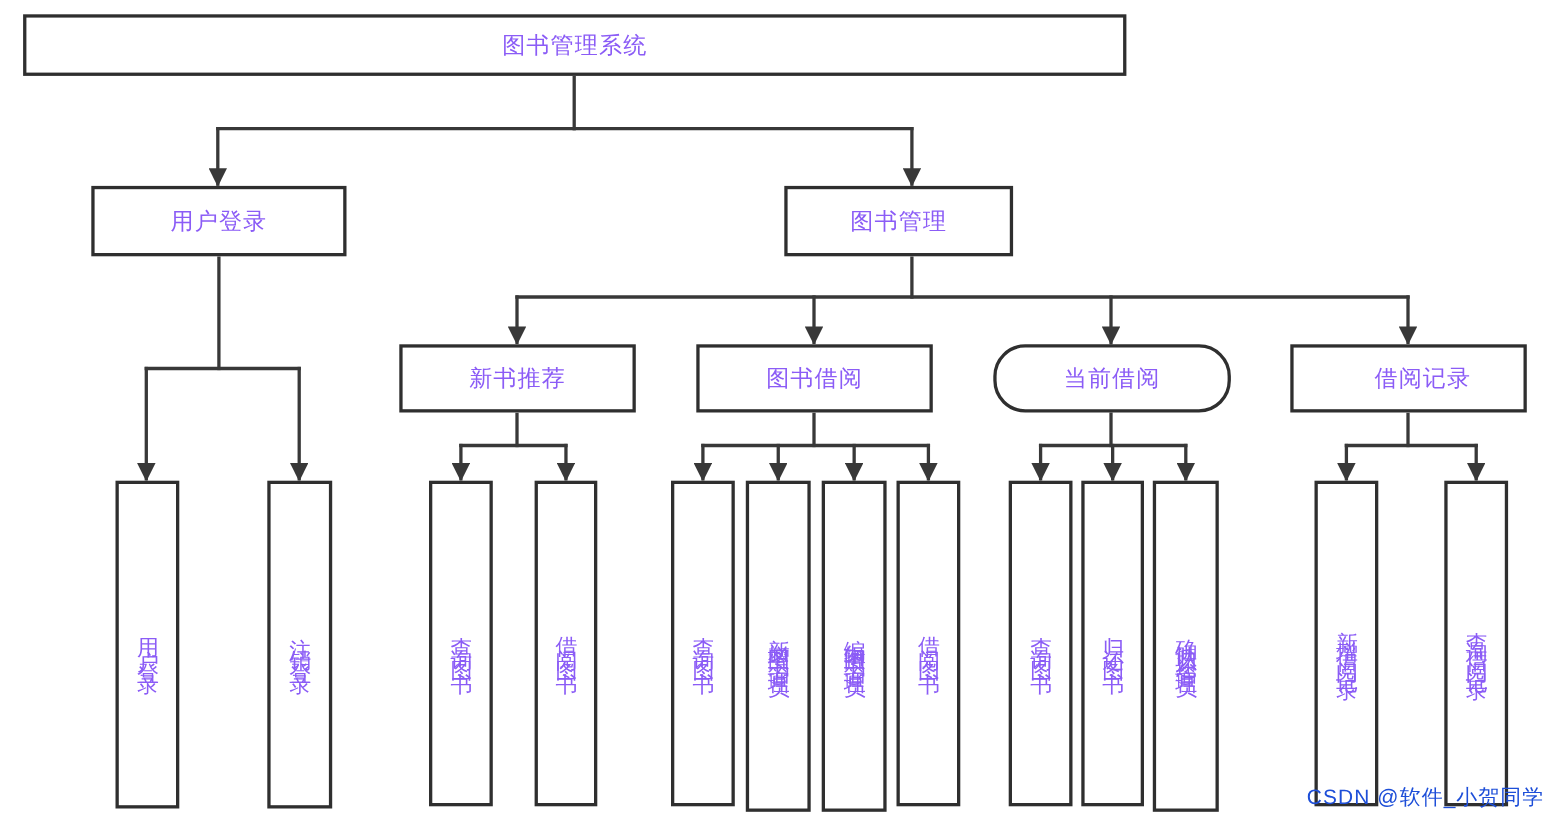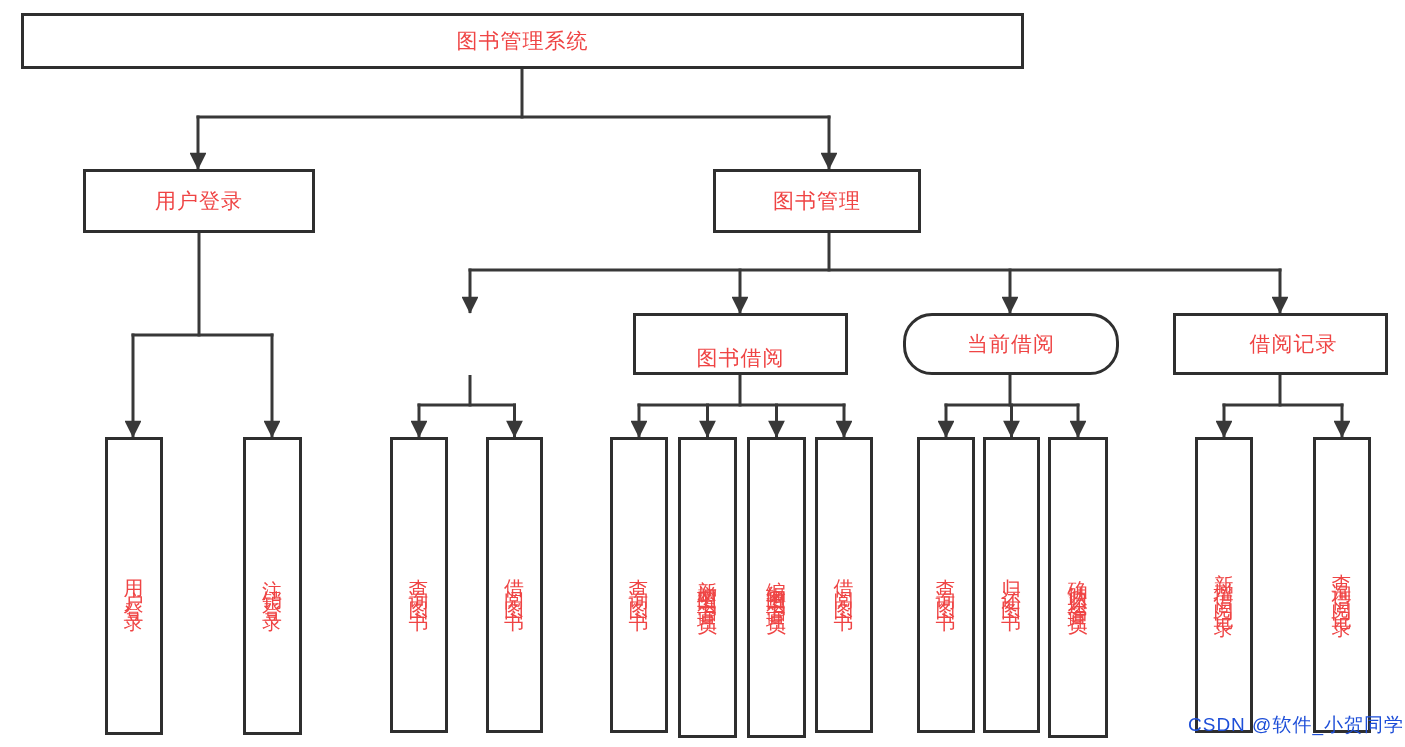--- a/index.html
+++ b/index.html
@@ -23,21 +23,21 @@
   }
   #connectors line { stroke: #383838; stroke-width: 3; }
   .box {
     position: absolute;
     box-sizing: border-box;
     border: 3px solid #2f2f2f;
     background: #ffffff;
     display: flex;
     align-items: center;
     justify-content: center;
-    color: #ef4444;
+    color: #8b5cf6;
     font-size: 21px;
     letter-spacing: 1px;
     white-space: nowrap;
   }
   .vbox {
     font-size: 20px;
     letter-spacing: 0.55em;
     writing-mode: vertical-rl;
     text-orientation: mixed;
     white-space: normal;
@@ -111,21 +111,24 @@
     <span>图书管理系统</span>
   </div>
 
   <div class="box" style="left:83px; top:169px; width:232px; height:64px;">
     <span>用户登录</span>
   </div>
   <div class="box" style="left:713px; top:169px; width:208px; height:64px;">
     <span>图书管理</span>
   </div>
 
-  <div class="box" style="left:633px; top:313px; width:215px; height:62px;align-items:flex-end;">
+  <div class="box" style="left:363px; top:313px; width:215px; height:62px;">
+    <span>新书推荐</span>
+  </div>
+  <div class="box" style="left:633px; top:313px; width:215px; height:62px;">
     <span>图书借阅</span>
   </div>
   <div class="box" style="left:903px; top:313px; width:216px; height:62px;border-radius:29px;">
     <span>当前借阅</span>
   </div>
   <div class="box" style="left:1173px; top:313px; width:215px; height:62px;padding-left:26px;">
     <span>借阅记录</span>
   </div>
 
   <div class="box vbox" style="left:105px; top:437px; width:58px; height:298px;">

